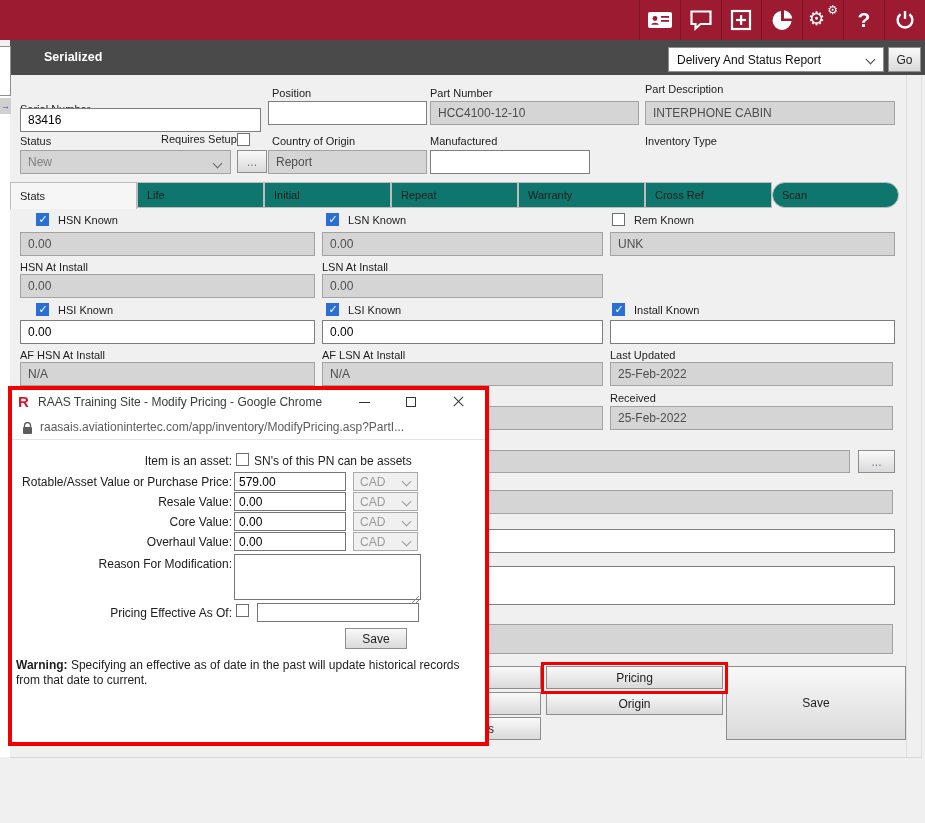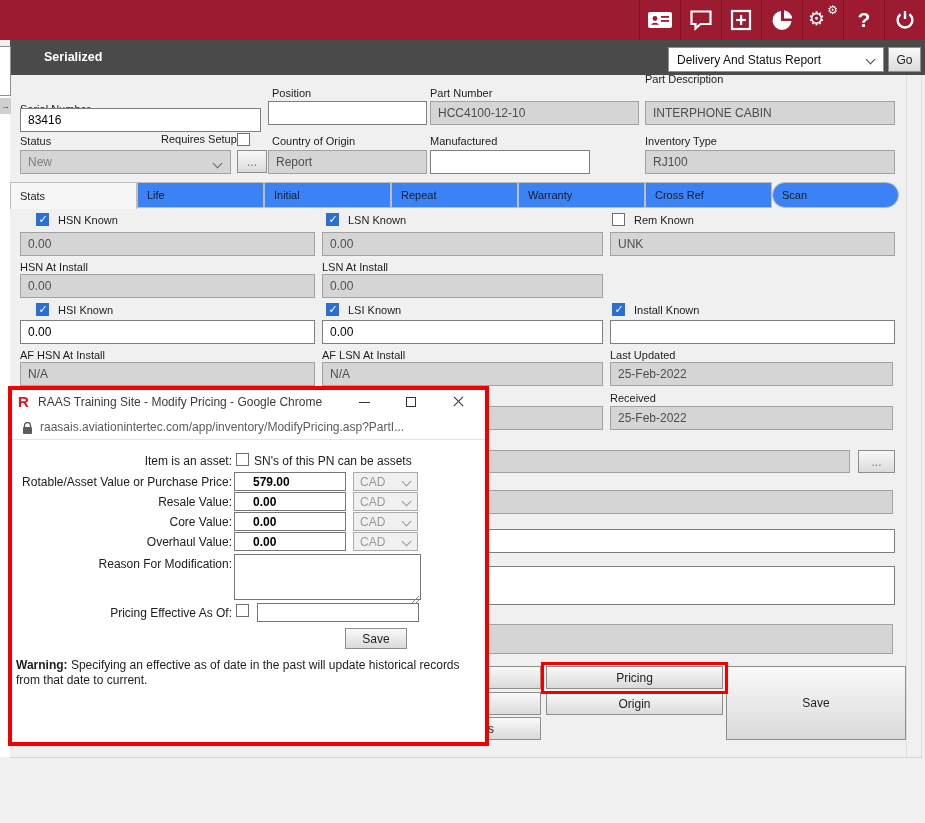--- a/index.html
+++ b/index.html
@@ -48,21 +48,21 @@
 
   .cb { position:absolute; width:13px; height:13px; background:#fff; border:1px solid #6f6f6f; cursor:pointer; }
   .cb.checked { background:#2a6fd3; border-color:#2a6fd3; }
   .cb.checked::after { content:"✓"; position:absolute; left:1.5px; top:-1px;
                        color:#fff; font-size:11px; font-weight:bold; font-family:"DejaVu Sans",sans-serif; }
 
   .btn { position:absolute; background:linear-gradient(#f9f9f9,#dadada); border:1px solid #8d8d8d;
          font-size:12px; color:#222; display:flex; align-items:center; justify-content:center; cursor:pointer; }
 
   
-  .tab { position:absolute; top:182px; height:26px; width:127px; background:#3b82f6;
+  .tab { position:absolute; top:182px; height:26px; width:127px; background:#0f766e;
          border:1px solid #bdbdbd; font-size:11px; color:#1c1c1c; display:flex; align-items:center;
          padding-left:9px; cursor:pointer; }
   .tab.active { background:#f6f6f6; height:27px; border-bottom:none; z-index:2; }
 
   .vline { position:absolute; width:1px; background:#dedede; }
   .hline { position:absolute; height:1px; background:#d6d6d6; }
 
   
   .popup { left:8px; top:386px; width:481px; height:360px; background:#fff;
            border:4px solid #f20000; z-index:10; }
@@ -74,21 +74,21 @@
   .min-glyph { width:11px; height:1px; background:#333; }
   .max-glyph { width:10px; height:10px; border:1px solid #333; }
   .x1,.x2 { position:absolute; width:13px; height:1.3px; background:#333; left:9px; top:11px; }
   .x1 { transform:rotate(45deg);} .x2 { transform:rotate(-45deg);}
   .purl { position:absolute; left:0; top:24px; width:473px; height:26px; background:#fff;
           border-bottom:1px solid #e3e3e3; }
   .purl-text { position:absolute; left:28px; top:6px; font-size:12px; color:#5c5c5c; white-space:nowrap; }
 
   .plbl { position:absolute; width:220px; text-align:right; font-size:12px; color:#202020; white-space:nowrap; }
   .pinput { position:absolute; height:19px; border:1px solid #767676; background:#fff;
-            font-size:12px; color:#000; padding:0 18px; font-family:"Liberation Sans",sans-serif;font-weight:bold; }
+            font-size:12px; color:#000; padding:0 4px; font-family:"Liberation Sans",sans-serif; }
   .psel { position:absolute; width:65px; height:19px; border:1px solid #ababab; background:#f0f0f0;
           font-size:12px; color:#9a9a9a; display:flex; align-items:center; padding:0 6px; }
   .psel .chev { right:7px; top:5px; border-color:#9a9a9a; }
   .ptextarea { position:absolute; left:222px; top:164px; width:187px; height:46px;
                border:1px solid #767676; resize:none; font-family:"Liberation Sans",sans-serif; font-size:12px; }
   .grip { position:absolute; left:399px; top:200px; width:9px; height:9px; pointer-events:none; }
   .pwarn { position:absolute; left:4px; top:268px; width:458px; font-size:12px; color:#1d1d1d; line-height:15px; }
 
   .annot { position:absolute; border:3px solid #f20000; background:transparent; z-index:5; pointer-events:none; }
 </style>
@@ -162,42 +162,41 @@
     <div class="btn go-btn">Go</div>
   </div>
 
   <div class="abs lstrip"></div>
   <div class="abs lbox1"></div>
   <div class="abs lbox2">→</div>
 
   <div class="lbl" style="left:20px; top:103px;text-align:center;">Serial Number</div>
   <div class="lbl" style="left:272px; top:87px;">Position</div>
   <div class="lbl" style="left:430px; top:87px;">Part Number</div>
-  <div class="lbl" style="left:645px; top:73px;">Part Description</div>
+  <div class="lbl" style="left:645px; top:83px;">Part Description</div>
 
   <input class="fld" style="left: 20px; top: 101px; width: 241px; margin-top: 7px;" value="83416">
   <input class="fld" style="left: 268px; top: 101px; width: 159px;" value="">
   <div class="fld ro" style="left:430px; top:101px; width:209px;">HCC4100-12-10</div>
   <div class="fld ro" style="left:645px; top:101px; width:250px;">INTERPHONE CABIN</div>
 
   <div class="lbl" style="left:20px; top:135px;">Status</div>
   <div class="lbl" style="left:161px; top:133px;">Requires Setup</div>
   <div class="cb" style="left:237px; top:133px;"></div>
   <div class="lbl" style="left:272px; top:135px;">Country of Origin</div>
   <div class="lbl" style="left:430px; top:135px;">Manufactured</div>
   <div class="lbl" style="left:645px; top:135px;">Inventory Type</div>
 
   <div class="fld ro sel" style="left:20px; top:150px; width:211px;">
     <span>New</span>
     <span class="chev" style="top:9px; border-color:#666;"></span>
   </div>
   <div class="btn" style="left:237px; top:150px; width:30px; height:23px; color:#7a7a9a;">...</div>
   <div class="fld ro" style="left:268px; top:150px; width:159px;">Report</div>
   <input class="fld" style="left: 430px; top: 150px; width: 160px;" value="">
-  <div class="fld ro" style="left:645px; top:150px; width:250px;">RJ100</div>
 
   <div class="tab active" style="left:10px;">Stats</div>
   <div class="tab" style="left:137px;">Life</div>
   <div class="tab" style="left:264px;">Initial</div>
   <div class="tab" style="left:518px;">Warranty</div>
   <div class="tab" style="left:391px;">Repeat</div>
   <div class="tab" style="left:645px;">Cross Ref</div>
   <div class="tab" style="left:772px;border-radius:13px;">Scan</div>
 
   <div class="cb checked" style="left:36px; top:213px;"></div>

